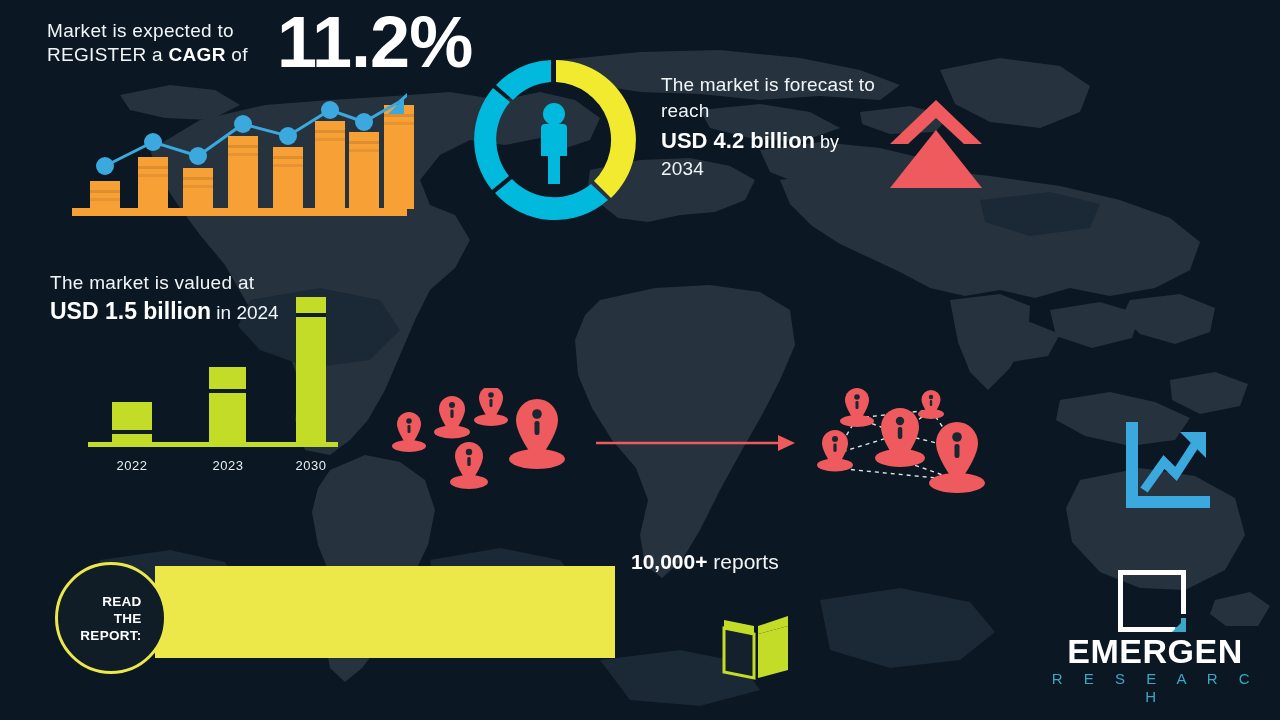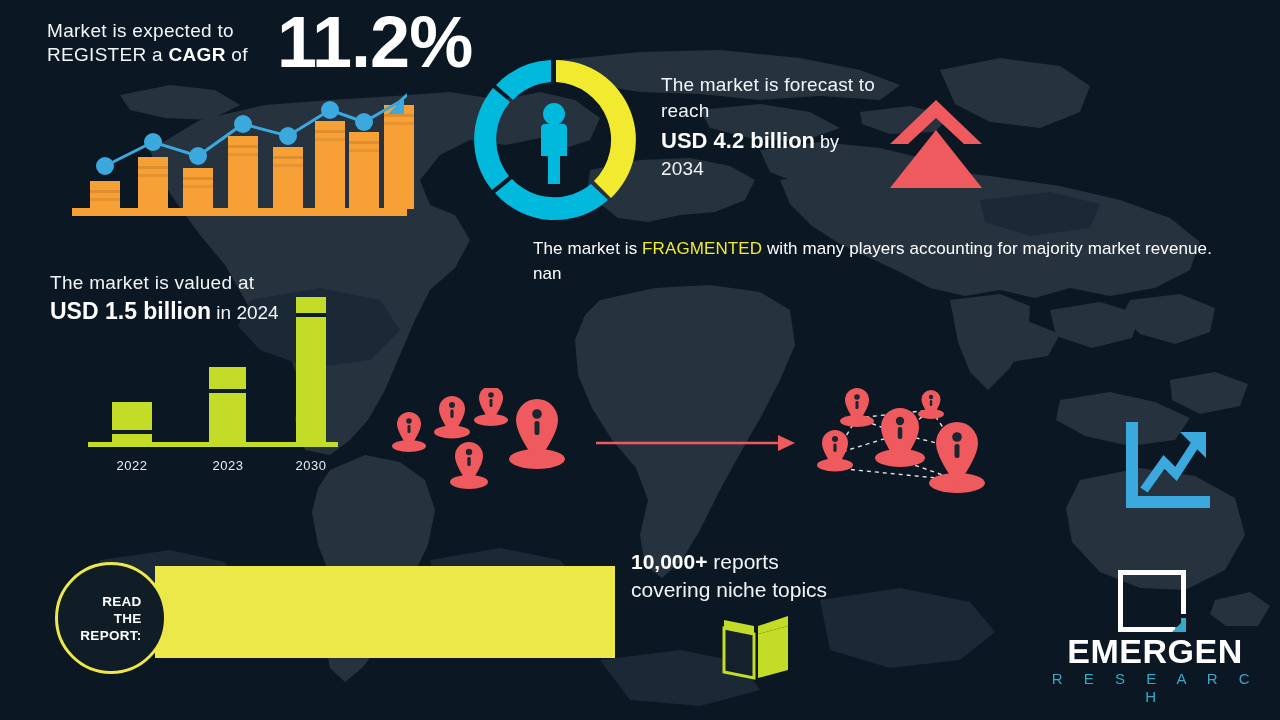--- a/index.html
+++ b/index.html
@@ -190,21 +190,20 @@
   <div id="forecast" data-name="forecast-block">
     <div id="forecast-l1" data-name="forecast-label">The market is forecast to reach</div>
     <div id="forecast-l2" data-name="forecast-value"><span data-name="forecast-amount">USD 4.2 billion</span><span class="lite" data-name="forecast-by"> by</span></div>
     <div id="forecast-l3" data-name="forecast-year">2034</div>
   </div>
   <svg id="up-arrows" data-name="up-arrow-icon" viewBox="0 0 100 96">
     <path d="M50 4 L96 48 L78 48 L50 22 L22 48 L4 48 Z" fill="#ee5a5e"></path>
     <path d="M50 34 L96 92 L4 92 Z" fill="#ee5a5e"></path>
   </svg>
 
-  <div id="fragmented" data-name="fragmentation-statement"><span data-name="fragmented-pre">The market is </span><span class="hl" data-name="fragmented-highlight">FRAGMENTED</span><span data-name="fragmented-post"> with many players accounting for majority market revenue. nan</span></div>
 
   <div id="valued-block" data-name="market-value-block">
     <div id="valued-l1" data-name="market-value-label">The market is valued at</div>
     <div id="valued-l2" data-name="market-value-amount"><span data-name="market-value-number">USD 1.5 billion</span><span class="sub" data-name="market-value-year"> in 2024</span></div>
   </div>
 
   <div id="green-chart" data-name="market-value-chart">
     <div id="green-baseline" data-name="green-chart-baseline"></div>
     <div class="gbar" data-name="value-bar-2022" style="left:24px;  width:40px;  height:40px;"></div>
     <div class="gbar" data-name="value-bar-2023" style="left:121px; width:37px;  height:75px;"></div>
@@ -305,21 +304,20 @@
       <div id="cta-circle-label" data-name="read-report-label">
         <span data-name="cta-line-1">READ</span><br>
         <span data-name="cta-line-2">THE</span><br>
         <span data-name="cta-line-3">REPORT:</span>
       </div>
     </div>
   </div>
 
   <div id="reports" data-name="reports-count-block">
     <div id="reports-l1" data-name="reports-count-line"><span class="num" data-name="reports-count-value">10,000+</span><span data-name="reports-count-suffix"> reports</span></div>
-    <div id="reports-l2" data-name="reports-subtitle">covering niche topics</div>
   </div>
   <svg id="book-icon" data-name="open-book-icon" viewBox="0 0 80 68">
     <path d="M38 14 L8 8 L8 16 L38 22 Z" fill="#c3dc28"></path>
     <path d="M42 14 L72 4 L72 14 L42 22 Z" fill="#c3dc28"></path>
     <path d="M8 16 L38 22 L38 66 L8 60 Z" fill="#14212c" stroke="#c3dc28" stroke-width="3"></path>
     <path d="M72 14 L42 22 L42 66 L72 58 Z" fill="#c3dc28"></path>
   </svg>
 
   <div id="logo" data-name="emergen-research-logo">
     <svg id="logo-mark" data-name="logo-mark-icon" viewBox="0 0 68 62">

